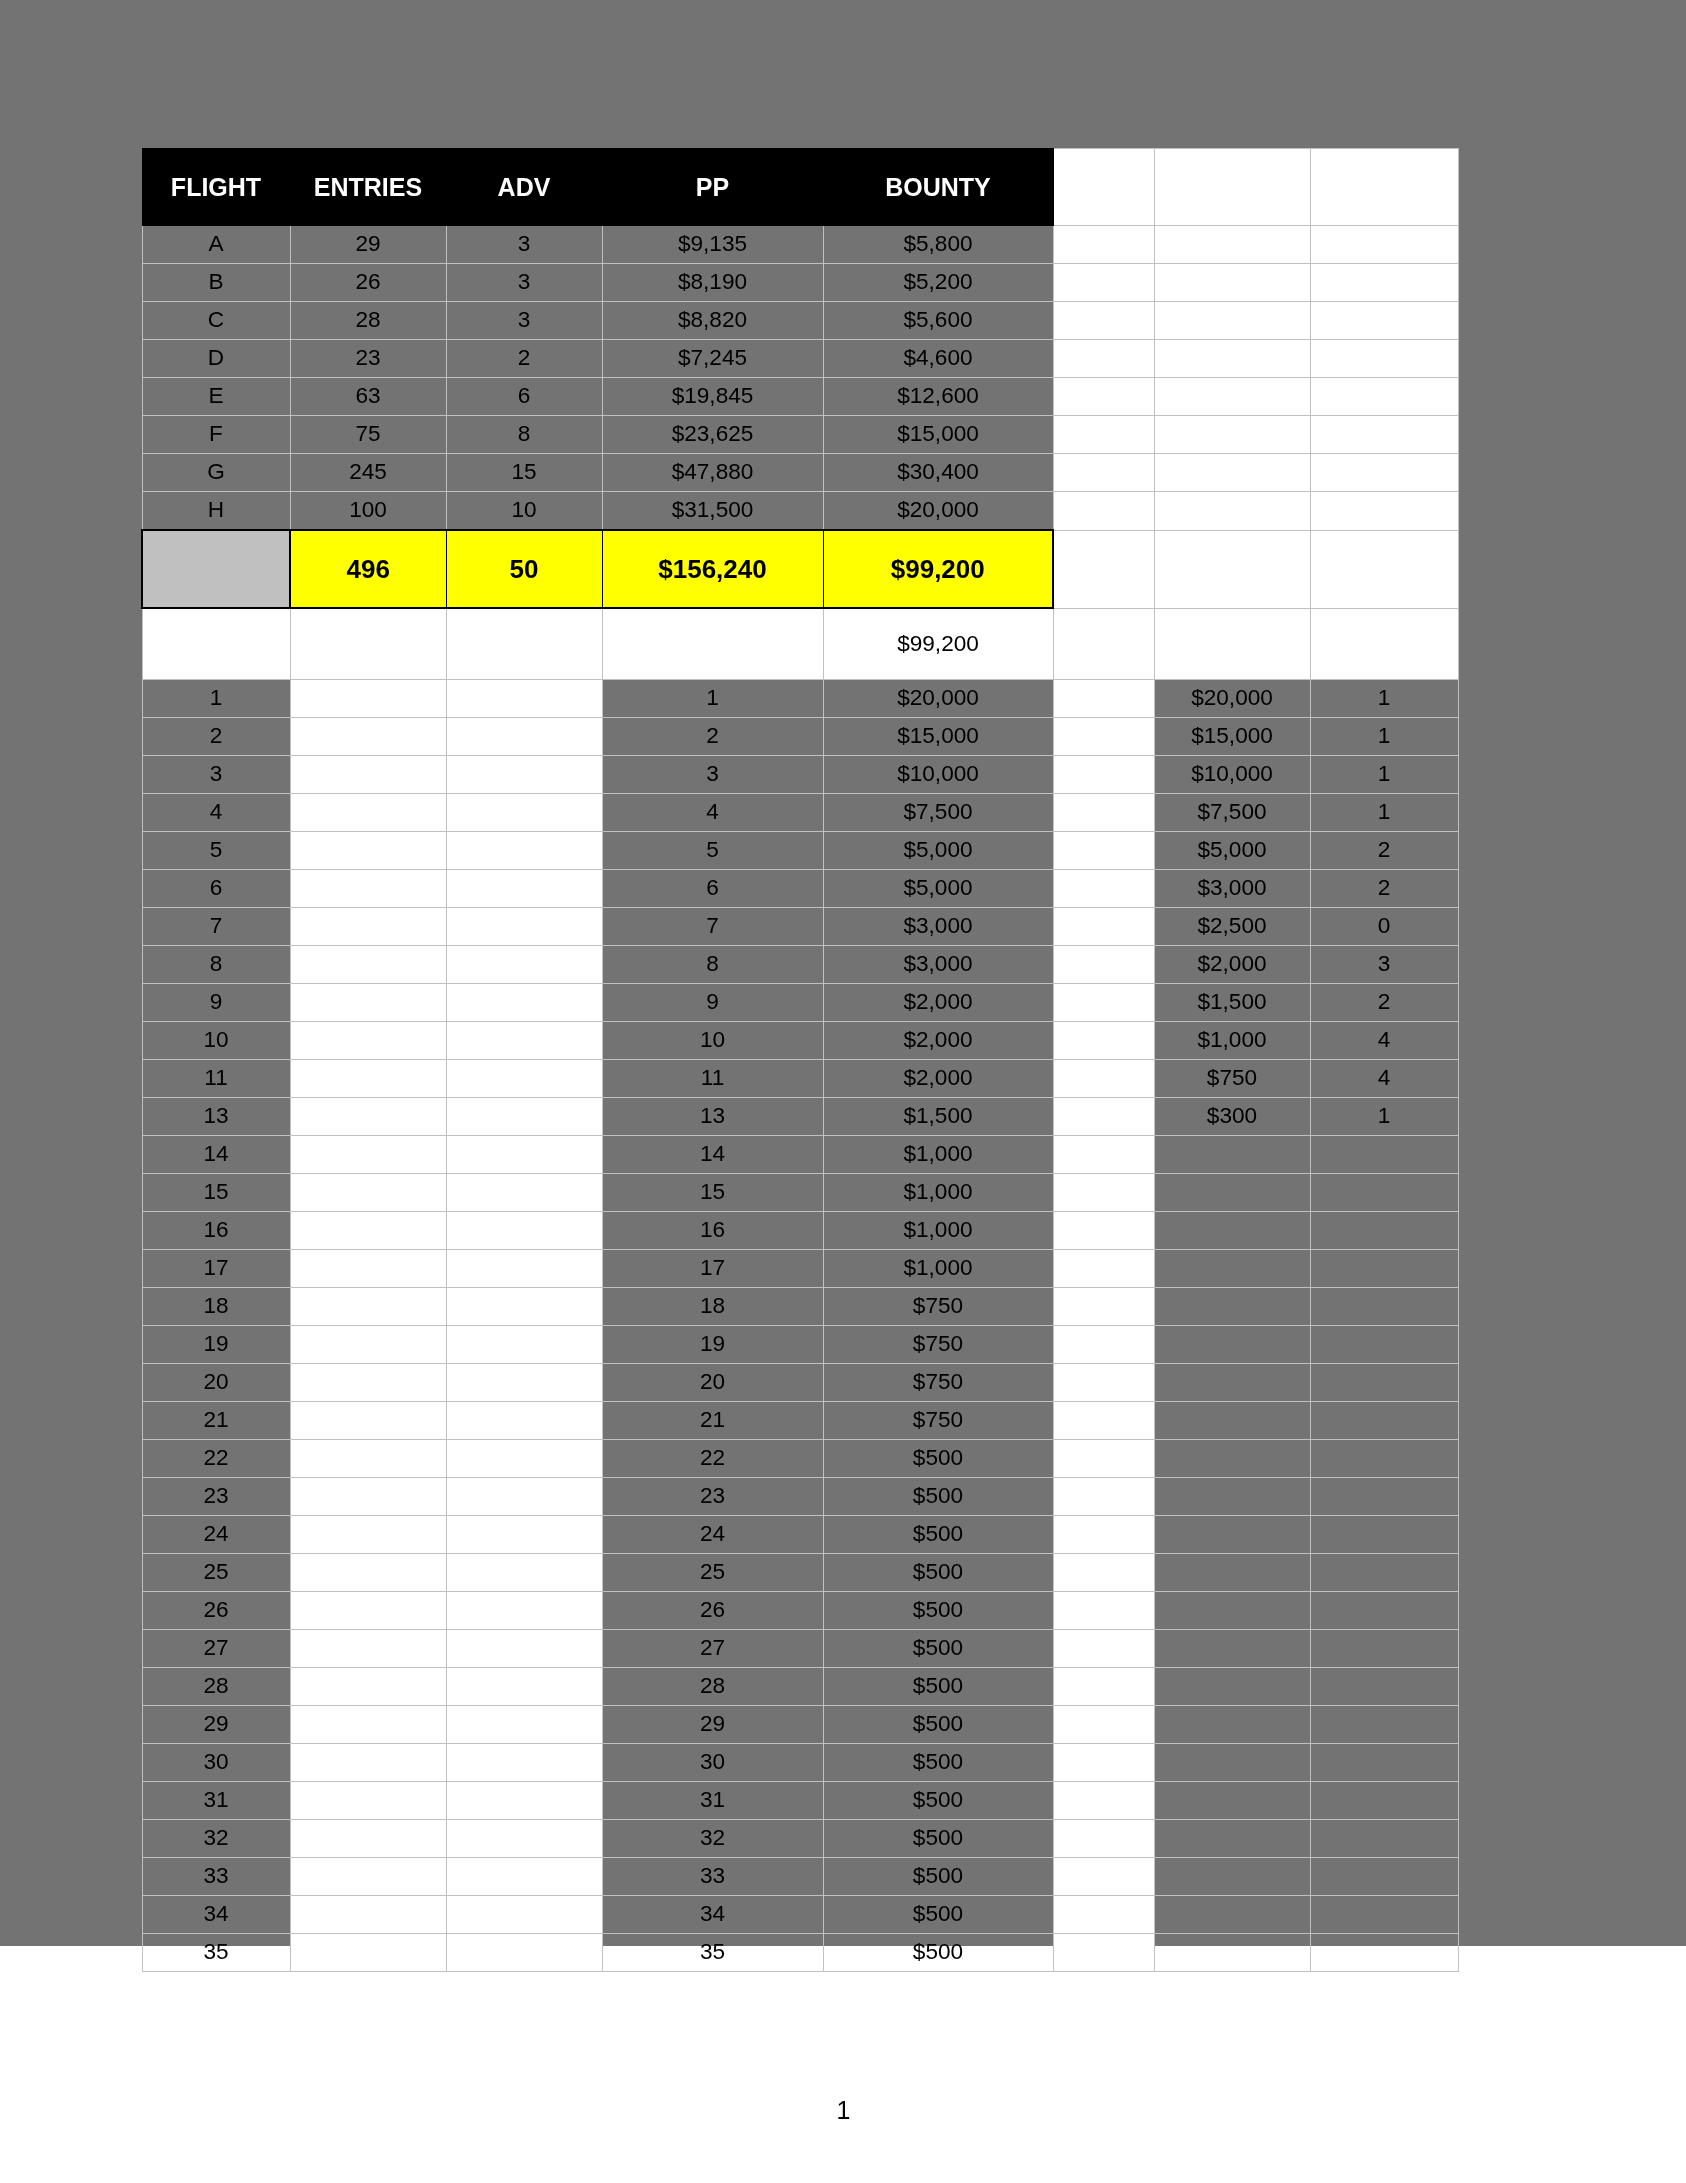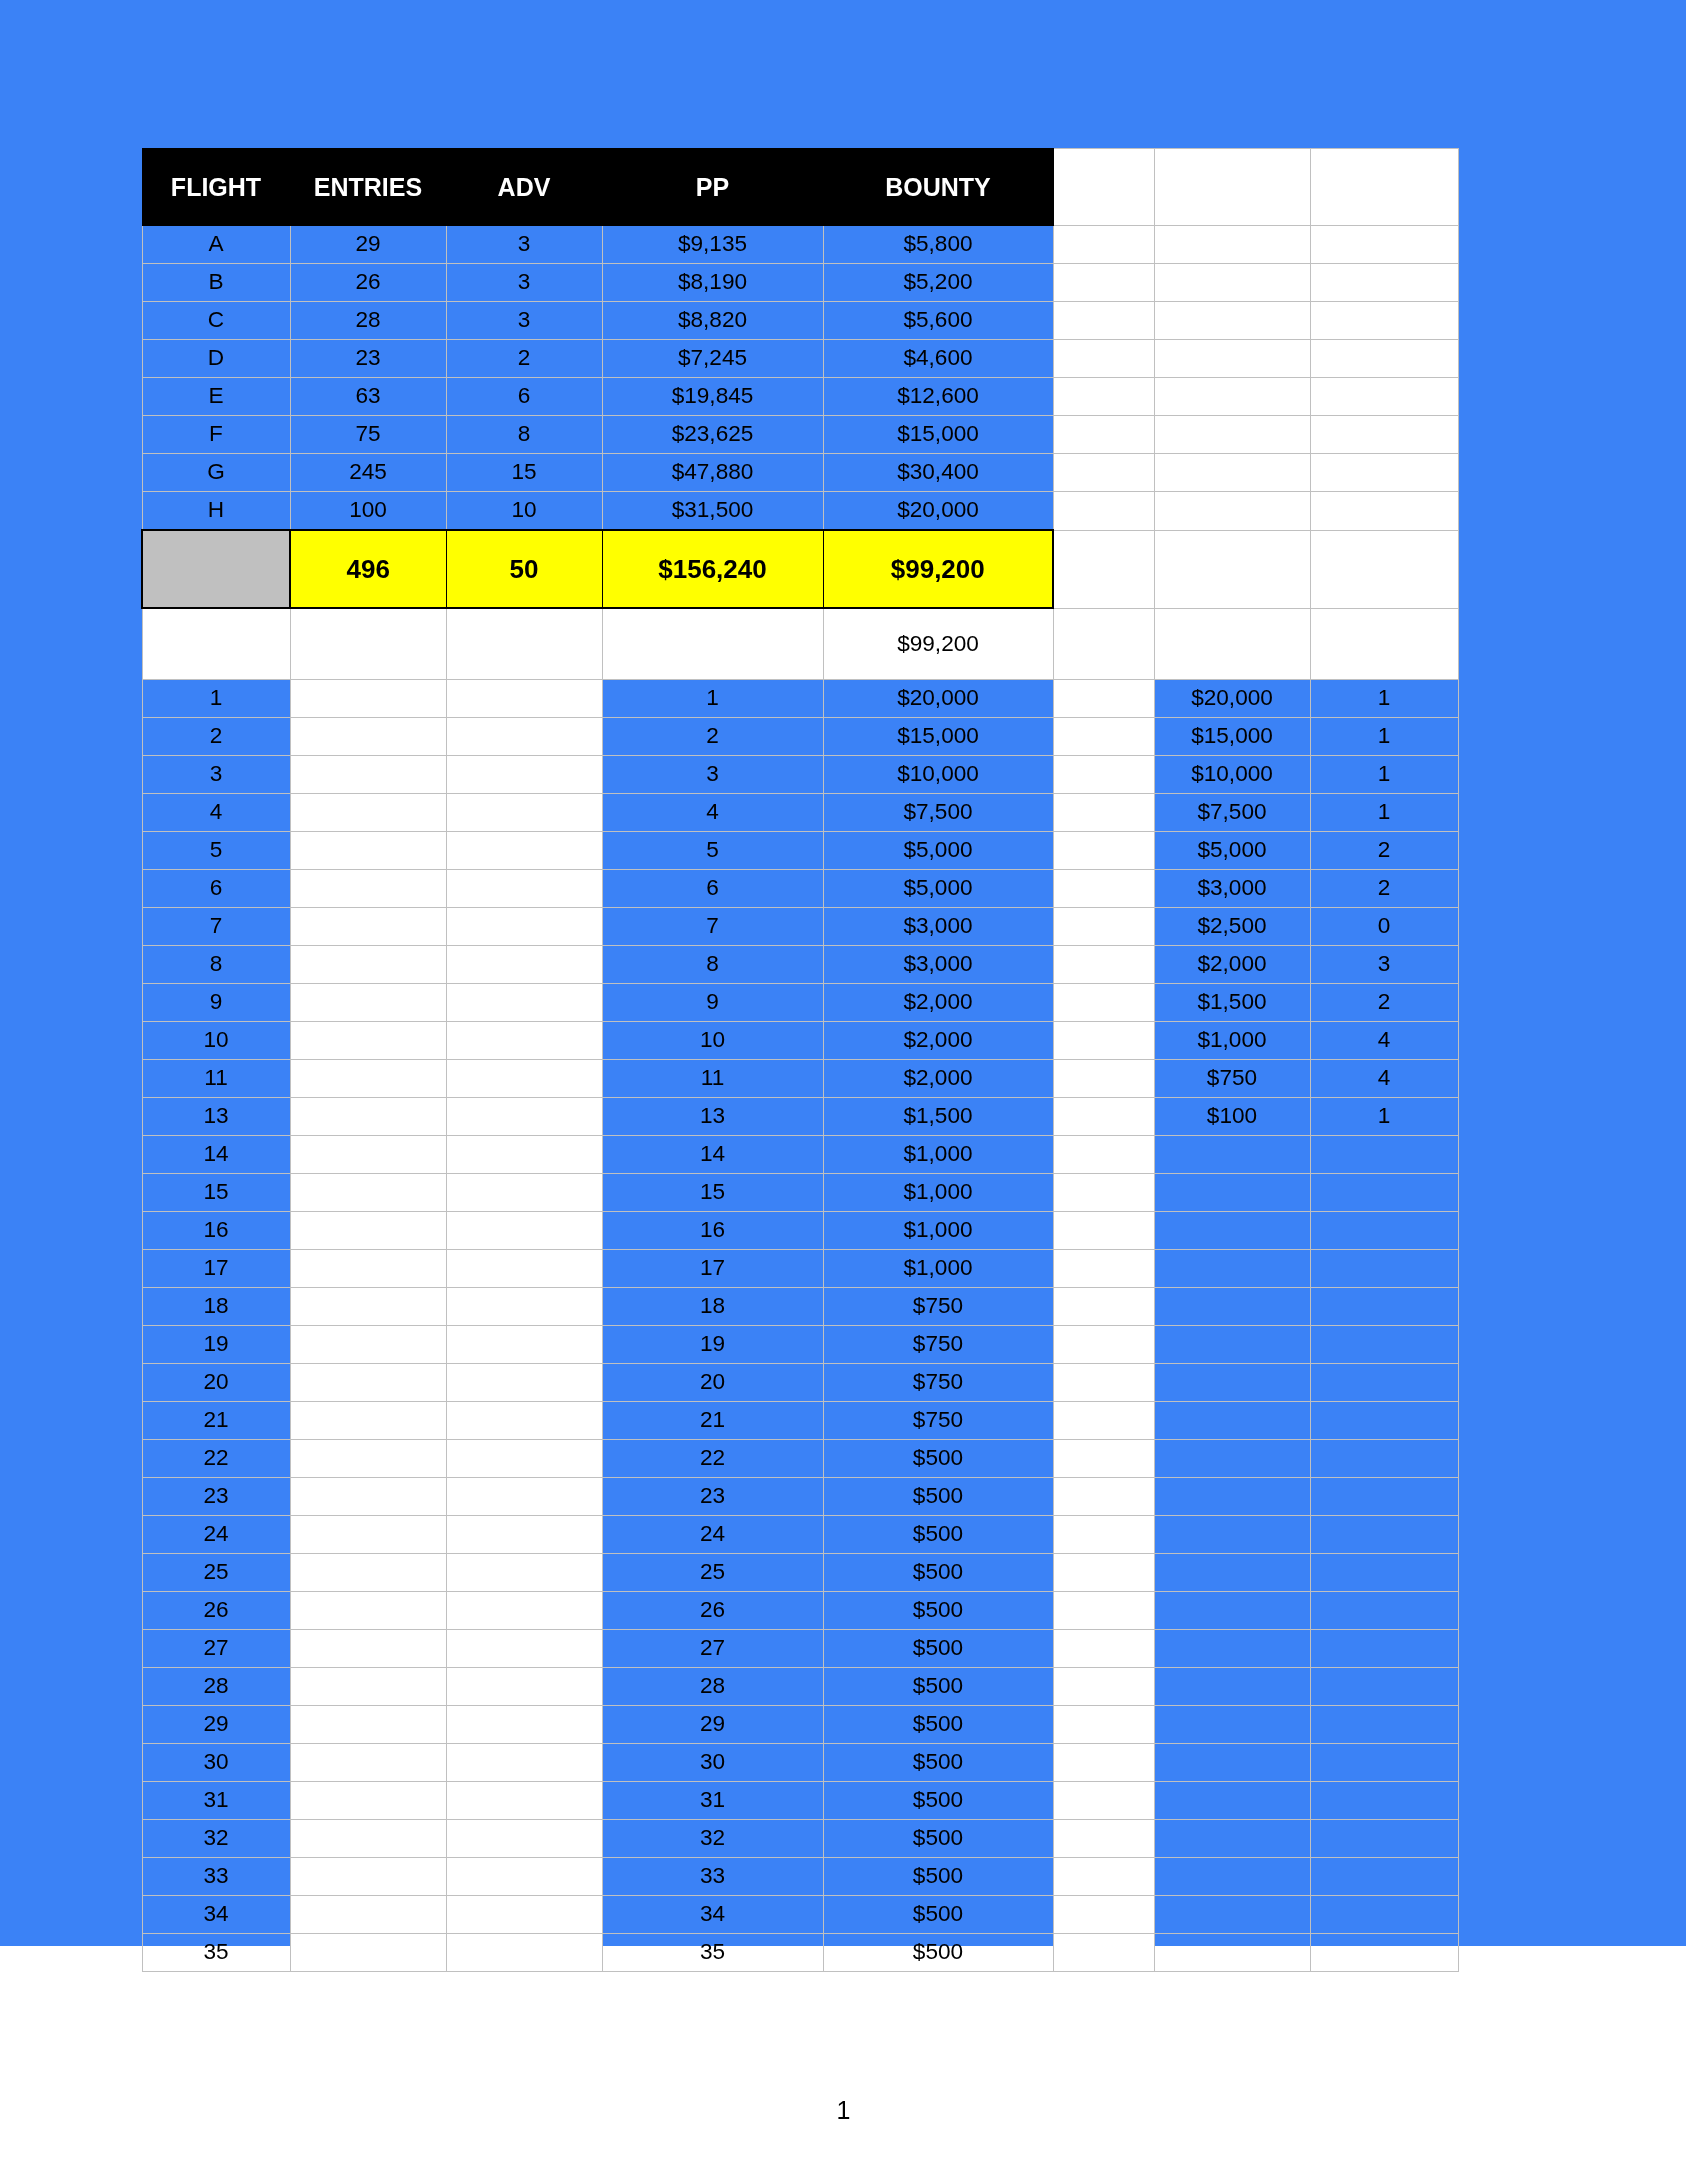--- a/index.html
+++ b/index.html
@@ -12,21 +12,21 @@
     height: 2183px;
     font-family: "Liberation Sans", sans-serif;
     color: #000000;
     position: relative;
   }
   .page {
     position: absolute;
     left: 0; top: 0;
     width: 1687px;
     height: 1946px;
-    background: #3b82f6;
+    background: #737373;
   }
   .sheet {
     position: absolute;
     left: 141px;
     top: 148px;
     border-collapse: collapse;
     table-layout: fixed;
   }
   .sheet col.c-flight   { width: 148px; }
   .sheet col.c-entries  { width: 156px; }
@@ -329,21 +329,21 @@
           <td>$750</td>
           <td>4</td>
         </tr>
         <tr>
           <td>13</td>
           <td class="plain"></td>
           <td class="plain"></td>
           <td>13</td>
           <td>$1,500</td>
           <td class="plain"></td>
-          <td>$100</td>
+          <td>$300</td>
           <td>1</td>
         </tr>
         <tr>
           <td>14</td>
           <td class="plain"></td>
           <td class="plain"></td>
           <td>14</td>
           <td>$1,000</td>
           <td class="plain"></td>
           <td></td>

